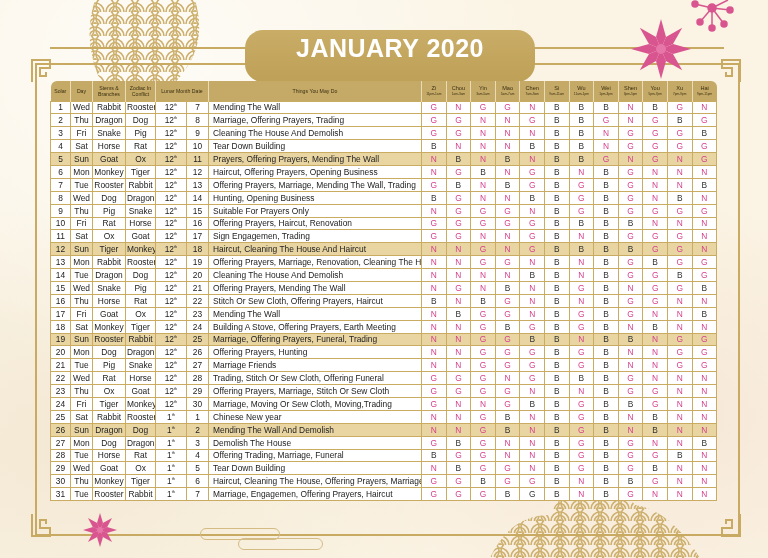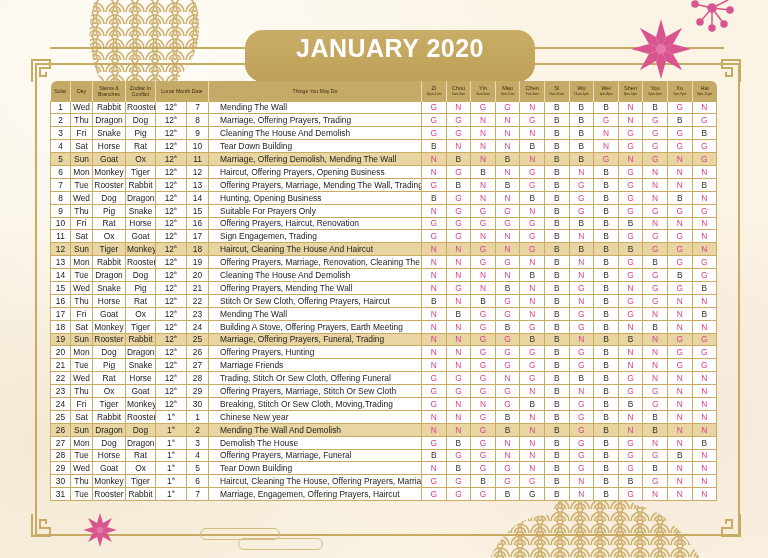--- a/index.html
+++ b/index.html
@@ -50,21 +50,21 @@
   table.cal th .h-name { font-size: 5.6px; display: block; }
   table.cal th .h-time { font-size: 3.2px; display: block; }
   table.cal th.first { border-top-left-radius: 6px; }
   table.cal th.last { border-top-right-radius: 6px; border-right: none; }
   table.cal td {
     height: 12.9px; border: 1px solid #c9ab62; background: #ffffff;
     text-align: center; padding: 0 1px; white-space: nowrap; overflow: hidden;
     line-height: 10px;
   }
   table.cal tr.sunday td { background: #e8d5a2; }
-  table.cal td.things { text-align: left; padding-left: 11px; }
+  table.cal td.things { text-align: left; padding-left: 4px; }
   table.cal td.g { color: #d63f8c; }
   table.cal td.n { color: #d63f8c; }
   table.cal td.b { color: #333; }
   table.cal td.dark { color: #333; }
   sup { font-size: 4px; vertical-align: top; line-height: 6px; }
   .cloud { position: absolute; border: 1.5px solid #d4bb83; border-radius: 8px; }
 </style>
 </head>
 <body>
 
@@ -332,21 +332,21 @@
         <td class="g">G</td>
         <td class="g">G</td>
       </tr>
       <tr class="sunday">
         <td>5</td>
         <td>Sun</td>
         <td>Goat</td>
         <td>Ox</td>
         <td><span>12</span><sup>th</sup></td>
         <td>11</td>
-        <td class="things">Marriage, Offering Demolish, Mending The Wall</td>
+        <td class="things">Prayers, Offering Prayers, Mending The Wall</td>
         <td class="n">N</td>
         <td class="b">B</td>
         <td class="n">N</td>
         <td class="b">B</td>
         <td class="n">N</td>
         <td class="b">B</td>
         <td class="b">B</td>
         <td class="g">G</td>
         <td class="n">N</td>
         <td class="g">G</td>
@@ -731,21 +731,21 @@
         <td class="n">N</td>
         <td class="n">N</td>
       </tr>
       <tr>
         <td>24</td>
         <td>Fri</td>
         <td>Tiger</td>
         <td>Monkey</td>
         <td><span>12</span><sup>th</sup></td>
         <td>30</td>
-        <td class="things">Breaking, Stitch Or Sew Cloth, Moving,Trading</td>
+        <td class="things">Marriage, Moving Or Sew Cloth, Moving,Trading</td>
         <td class="g">G</td>
         <td class="n">N</td>
         <td class="n">N</td>
         <td class="g">G</td>
         <td class="b">B</td>
         <td class="b">B</td>
         <td class="g">G</td>
         <td class="b">B</td>
         <td class="b">B</td>
         <td class="g">G</td>
@@ -815,21 +815,21 @@
         <td class="n">N</td>
         <td class="b">B</td>
       </tr>
       <tr>
         <td>28</td>
         <td>Tue</td>
         <td>Horse</td>
         <td>Rat</td>
         <td><span>1</span><sup>th</sup></td>
         <td>4</td>
-        <td class="things">Offering Prayers, Marriage, Funeral</td>
+        <td class="things">Offering Trading, Marriage, Funeral</td>
         <td class="b">B</td>
         <td class="g">G</td>
         <td class="g">G</td>
         <td class="n">N</td>
         <td class="n">N</td>
         <td class="b">B</td>
         <td class="g">G</td>
         <td class="b">B</td>
         <td class="g">G</td>
         <td class="g">G</td>

